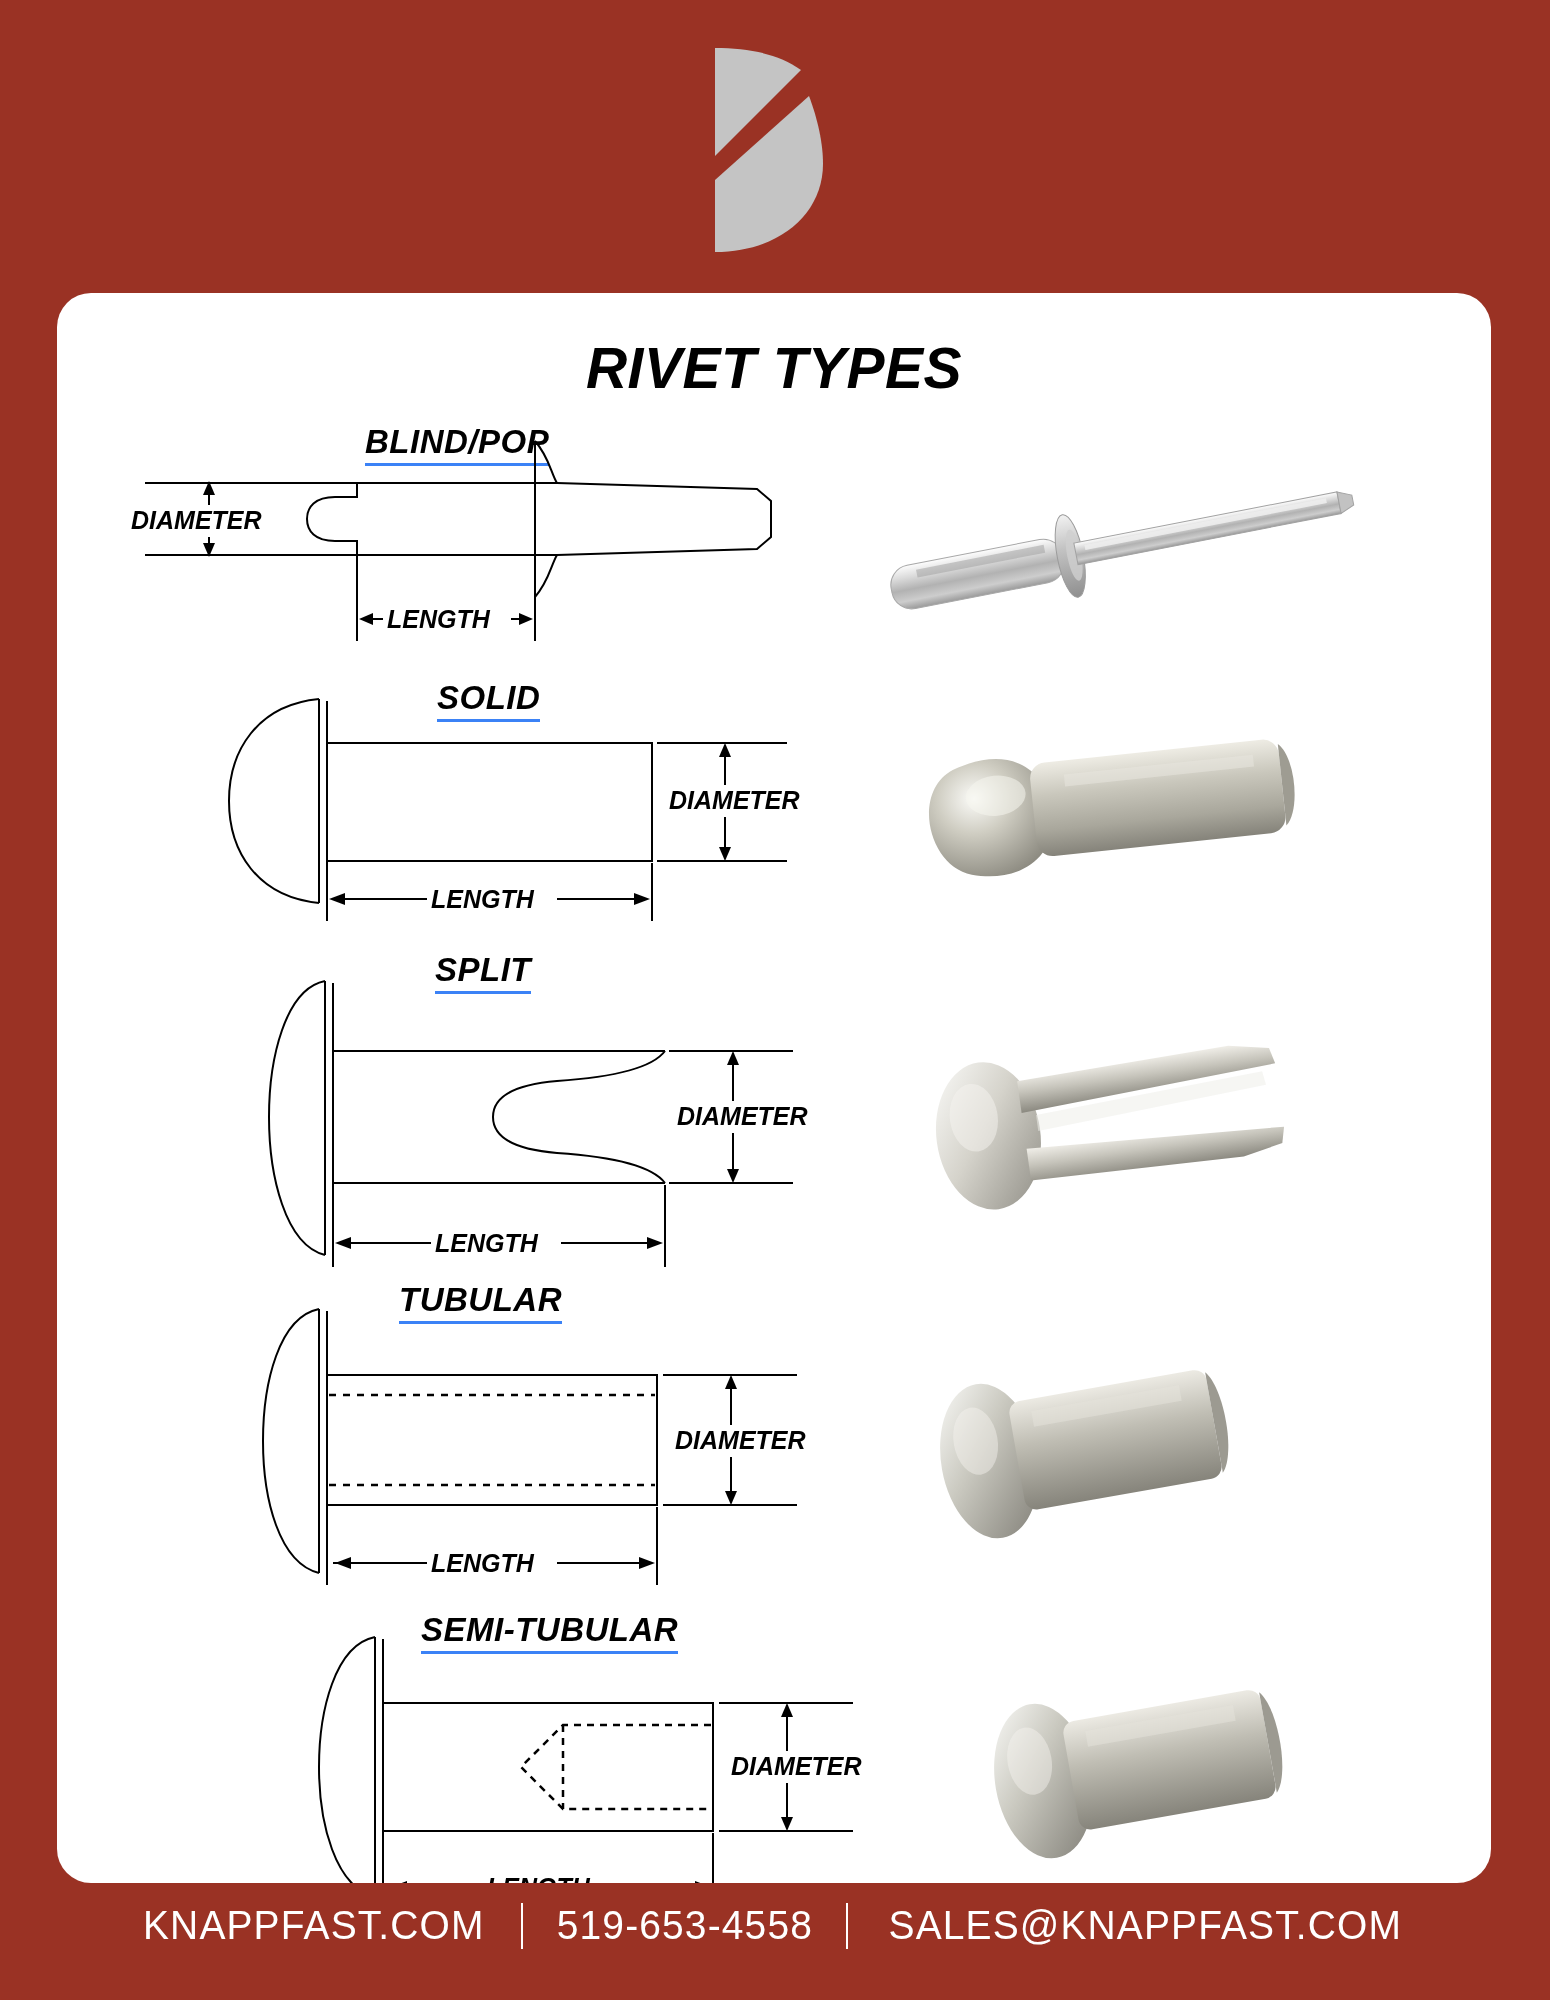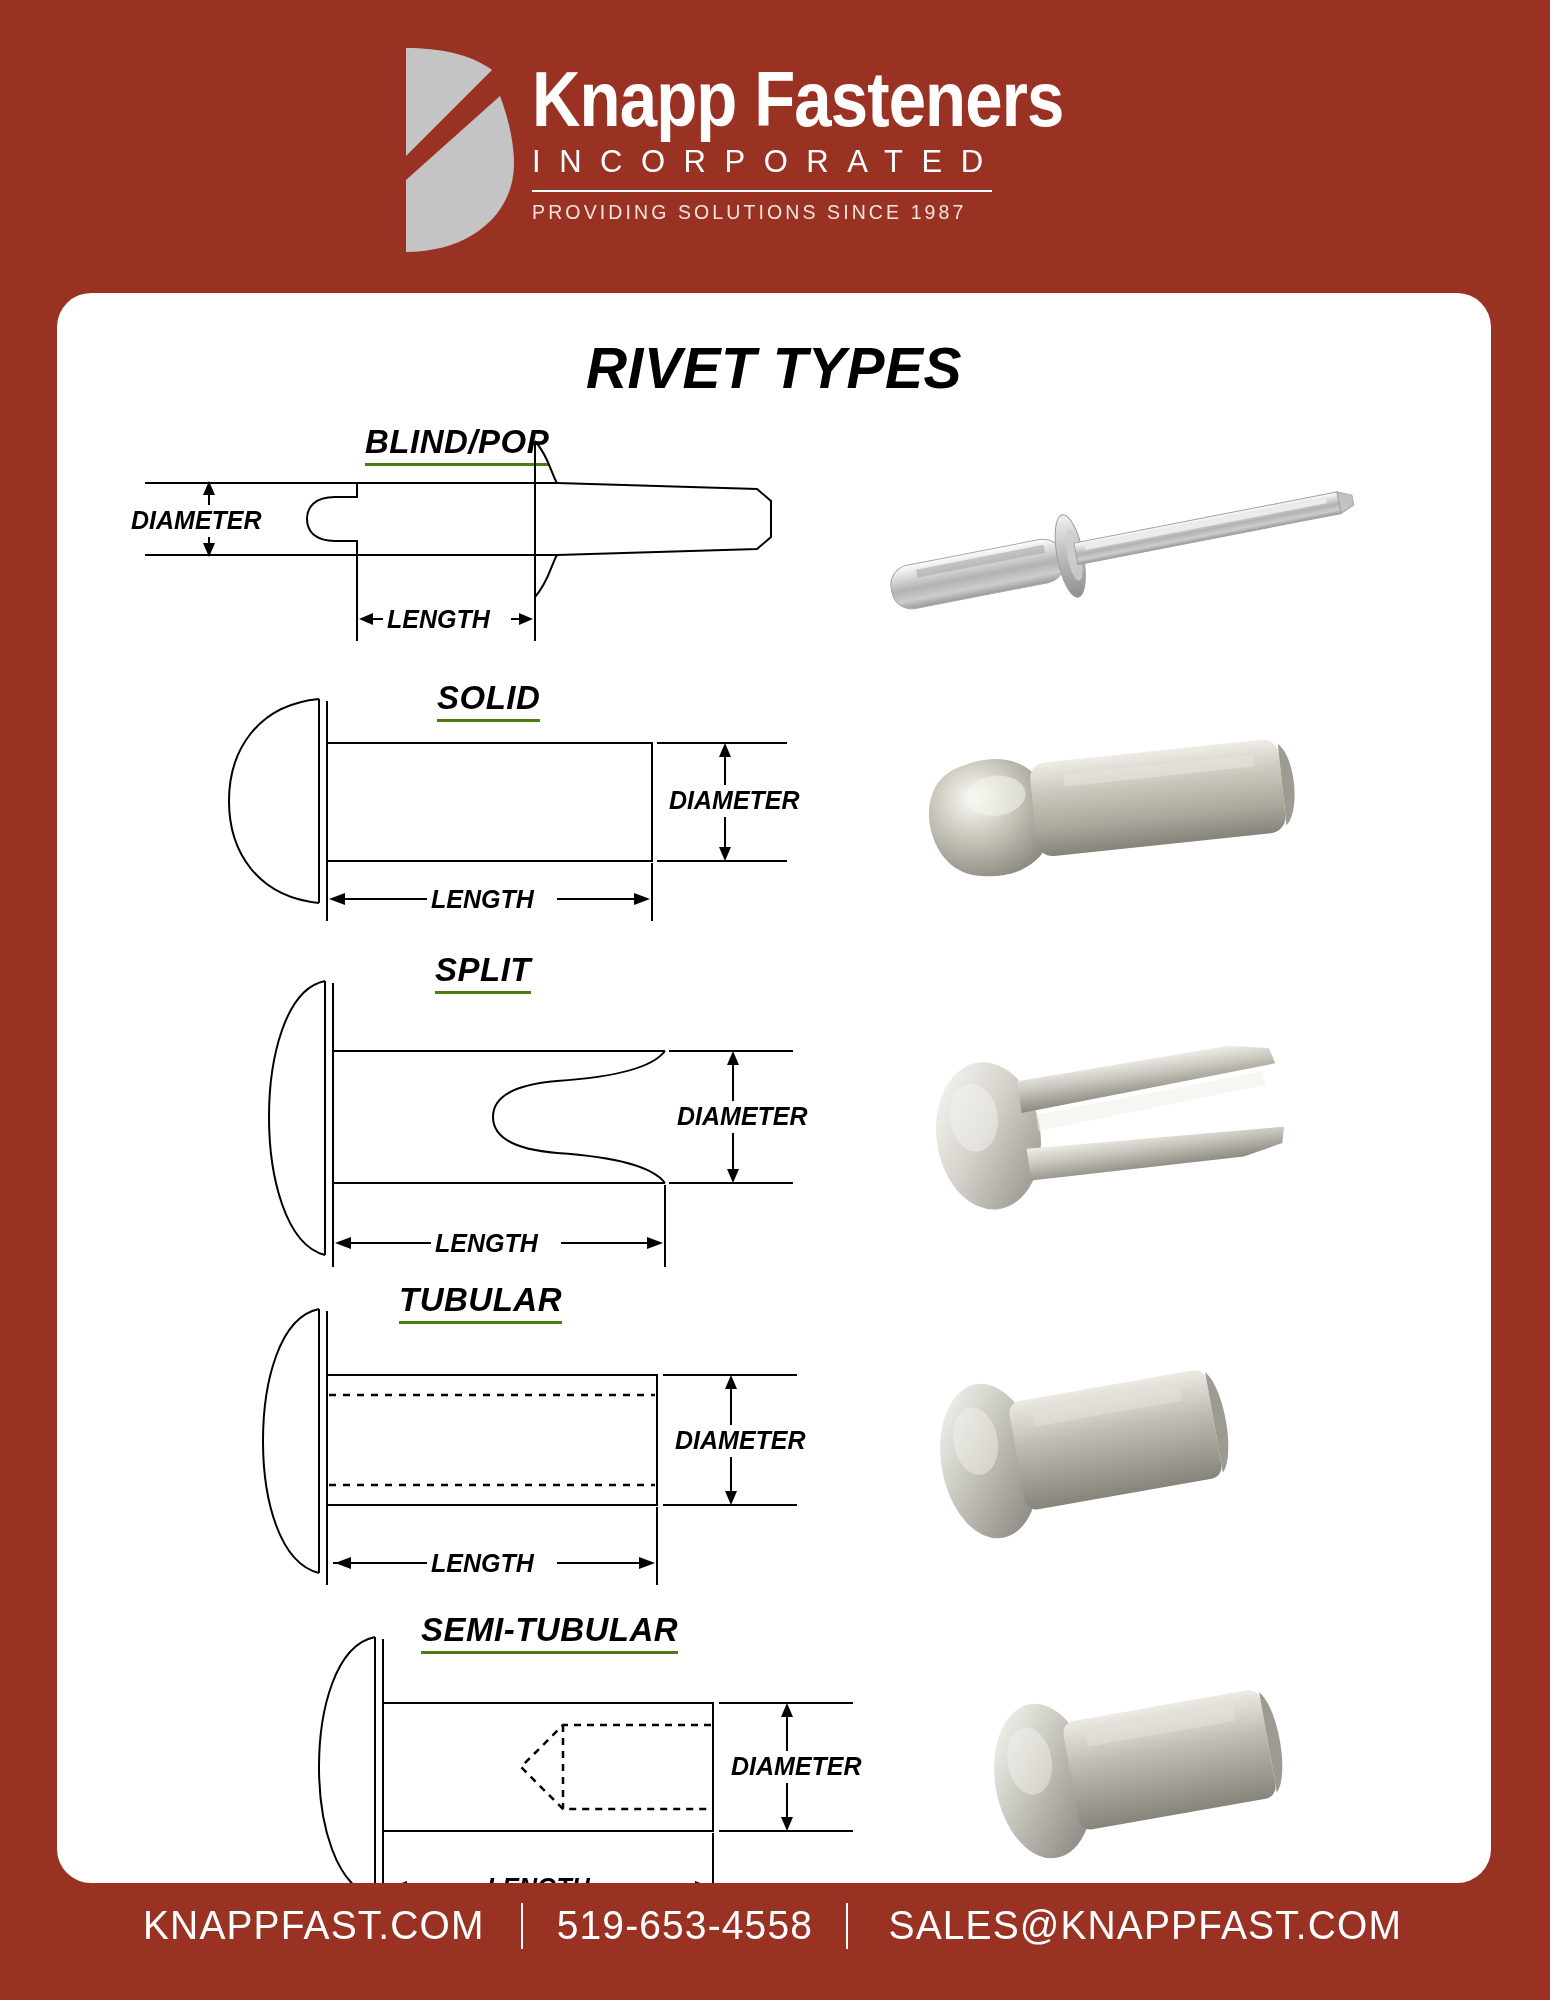--- a/index.html
+++ b/index.html
@@ -104,21 +104,21 @@
     width:600px;
     flex:0 0 auto;
   }
   .sec-title{
     position:absolute;
     font-family:"Liberation Sans Narrow","Liberation Sans",sans-serif;
     font-weight:bold;
     font-size:33px;
     color:#000;
     letter-spacing:0.5px;
-    border-bottom:3px solid #4d7c0f;
+    border-bottom:3px solid #3b82f6;
     padding-bottom:2px;
     white-space:nowrap;
   }
   .svgwrap{position:absolute;left:0;top:0;}
   .label{
     font-family:"Liberation Sans Narrow","Liberation Sans",sans-serif;
     font-weight:bold;
     font-size:25px;
     fill:#000;
   }
@@ -154,26 +154,20 @@
 
     <div class="logo-mark">
       <svg class="dshape" viewBox="0 0 118 212" xmlns="http://www.w3.org/2000/svg">
 
         <path d="M6 4 L6 112 L92 26 C70 10 40 4 6 4 Z" fill="#c4c4c4"></path>
 
         <path d="M6 136 L6 208 C70 208 114 170 114 120 C114 94 106 68 100 52 Z" fill="#c4c4c4"></path>
       </svg>
     </div>
 
-    <div class="logo-words">
-      <div class="brand-main">Knapp Fasteners</div>
-      <div class="brand-sub">INCORPORATED</div>
-      <div class="brand-rule"></div>
-      <div class="brand-tag">PROVIDING SOLUTIONS SINCE 1987</div>
-    </div>
 
   </div>
 </div>
 
 <div class="card">
 
   <div class="card-title">RIVET TYPES</div>
 
   <div class="section" style="margin-top:22px;height:250px;">
     <div class="diagram-col">

